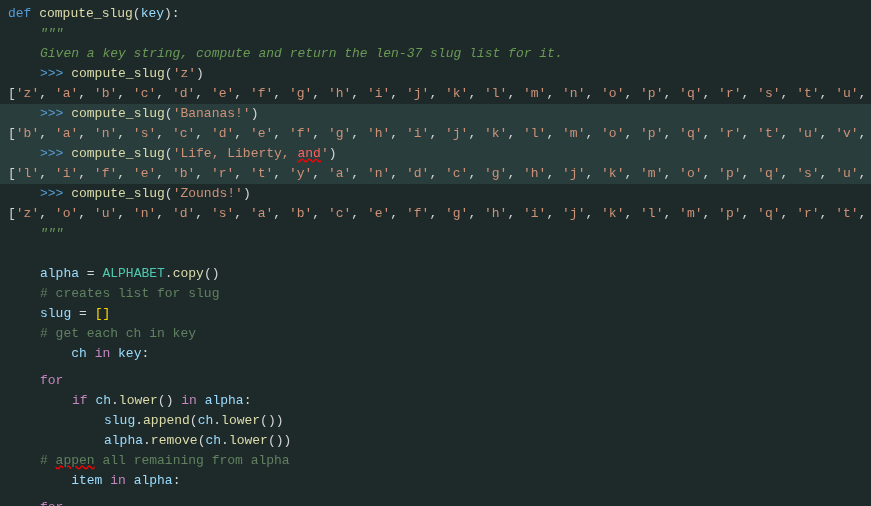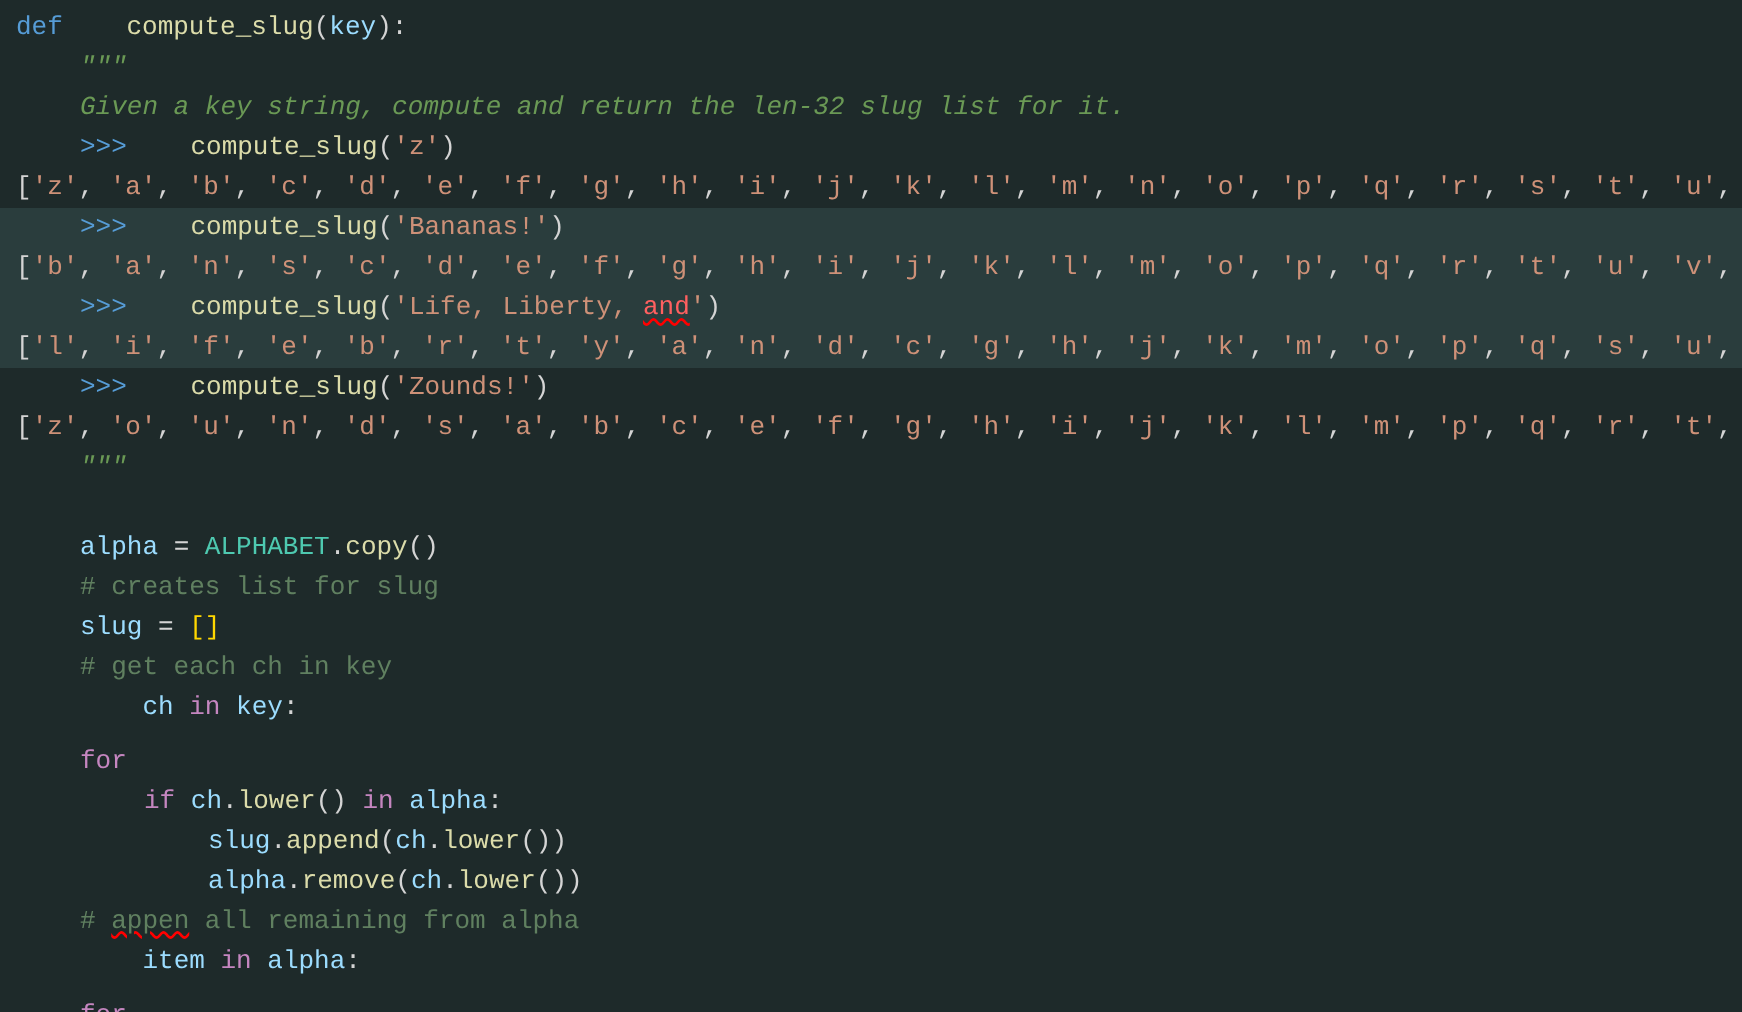--- a/index.html
+++ b/index.html
@@ -27,21 +27,21 @@
       white-space: pre;
       text-align: right;
     }
 
     
     .kw-def    { color: #569cd6; }   
     .kw-for    { color: #c586c0; margin-top: 27px; }   
     .kw-in     { color: #c586c0; }
     .kw-return { color: #c586c0; }
     .kw-if     { color: #c586c0; }
-    .fn-name   { color: #dcdcaa; margin-left: 24px; }   
+    .fn-name   { color: #dcdcaa; }   
     .param     { color: #9cdcfe; }   
     .string    { color: #ce9178; }   
     .comment   { color: #608060; }   
     .builtin   { color: #4ec9b0; }   
     .method    { color: #dcdcaa; }
     .var       { color: #9cdcfe; }
     .punct     { color: #d4d4d4; }
     .repl-prompt { color: #569cd6; }
     .docstring { color: #6a9955; font-style: italic; }
     .list-bracket { color: #d4d4d4; }
@@ -58,21 +58,21 @@
 
   <div class="line">
     <span class="kw-def">def </span><span class="fn-name">compute_slug</span><span class="punct">(</span><span class="param">key</span><span class="punct">):</span>
   </div>
 
   <div class="line">
     <span style="display:inline-block;width:32px"></span><span class="docstring">"""</span>
   </div>
 
   <div class="line">
-    <span style="display:inline-block;width:32px"></span><span class="docstring">Given a key string, compute and return the len-32 slug list for it.</span>
+    <span style="display:inline-block;width:32px"></span><span class="docstring">Given a key string, compute and return the len-37 slug list for it.</span>
   </div>
 
   <div class="line">
     <span style="display:inline-block;width:32px"></span><span class="repl-prompt">&gt;&gt;&gt; </span><span class="fn-name">compute_slug</span><span class="punct">(</span><span class="string">'z'</span><span class="punct">)</span>
   </div>
 
   <div class="line">
     <span style="display:inline-block;width:32px"></span><span class="list-bracket">[</span><span class="list-chars">'z'</span><span class="list-sep">, </span><span class="list-chars">'a'</span><span class="list-sep">, </span><span class="list-chars">'b'</span><span class="list-sep">, </span><span class="list-chars">'c'</span><span class="list-sep">, </span><span class="list-chars">'d'</span><span class="list-sep">, </span><span class="list-chars">'e'</span><span class="list-sep">, </span><span class="list-chars">'f'</span><span class="list-sep">, </span><span class="list-chars">'g'</span><span class="list-sep">, </span><span class="list-chars">'h'</span><span class="list-sep">, </span><span class="list-chars">'i'</span><span class="list-sep">, </span><span class="list-chars">'j'</span><span class="list-sep">, </span><span class="list-chars">'k'</span><span class="list-sep">, </span><span class="list-chars">'l'</span><span class="list-sep">, </span><span class="list-chars">'m'</span><span class="list-sep">, </span><span class="list-chars">'n'</span><span class="list-sep">, </span><span class="list-chars">'o'</span><span class="list-sep">, </span><span class="list-chars">'p'</span><span class="list-sep">, </span><span class="list-chars">'q'</span><span class="list-sep">, </span><span class="list-chars">'r'</span><span class="list-sep">, </span><span class="list-chars">'s'</span><span class="list-sep">, </span><span class="list-chars">'t'</span><span class="list-sep">, </span><span class="list-chars">'u'</span><span class="list-sep">, </span>
   </div>
 

